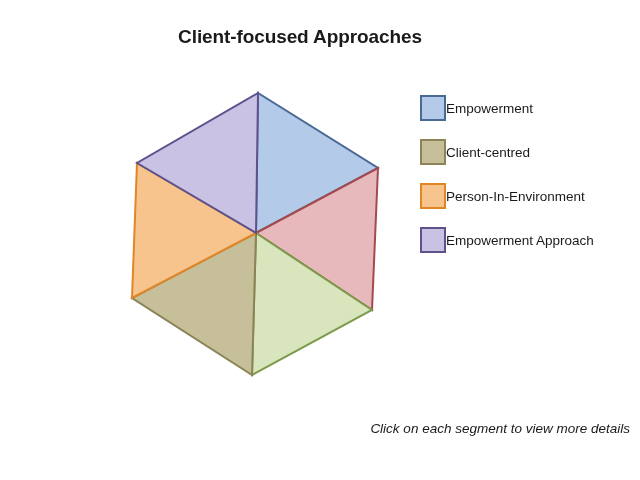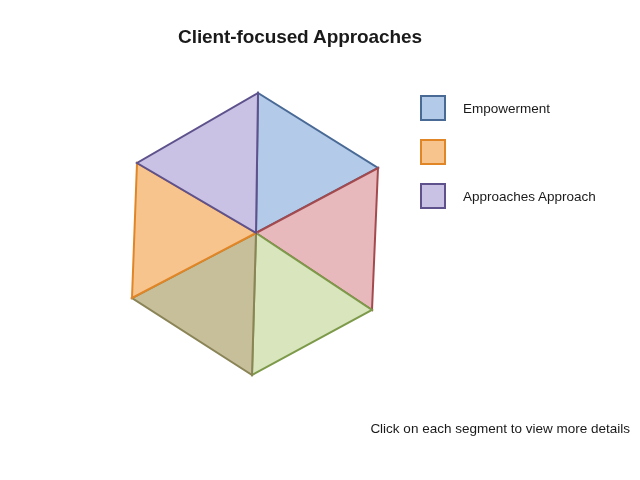--- a/index.html
+++ b/index.html
@@ -60,31 +60,31 @@
   }
   .legend-swatch {
     width: 26px;
     height: 26px;
     flex: 0 0 26px;
     border-style: solid;
     border-width: 2px;
     box-sizing: border-box;
   }
   .legend-label {
-    margin-left: 17px;
     font-size: 13.5px;
     color: #1a1a1a;
     white-space: nowrap;
   }
   #footer-note {
     position: absolute;
     left: 260px;
     top: 421px;
     width: 370px;
     text-align: right;
+    font-style: italic;
     font-size: 13.5px;
     color: #1a1a1a;
   }
 </style>
 </head>
 <body>
 
 <div id="slide">
 
   <div id="page-title">Client-focused Approaches</div>
@@ -101,23 +101,28 @@
         </g>
     </svg>
   </div>
 
   <div id="legend">
       <div class="legend-item">
         <div class="legend-swatch" style="background: rgb(179, 203, 232); border-color: rgb(74, 106, 150);"></div>
         <span class="legend-label">Empowerment</span>
       </div>
       <div class="legend-item">
+        <div class="legend-swatch" style="background: rgb(198, 191, 154); border-color: rgb(138, 132, 87);"></div>
+        <span class="legend-label">Client-centred</span>
+      </div>
+      <div class="legend-item">
         <div class="legend-swatch" style="background: rgb(248, 196, 141); border-color: rgb(224, 134, 39);"></div>
+        <span class="legend-label">Person-In-Environment</span>
       </div>
       <div class="legend-item">
         <div class="legend-swatch" style="background: rgb(201, 194, 228); border-color: rgb(95, 82, 140);"></div>
-        <span class="legend-label">Approaches Approach</span>
+        <span class="legend-label">Empowerment Approach</span>
       </div>
     </div>
 
   <div id="footer-note">Click on each segment to view more details</div>
 
 </div>
 
 </body></html>

